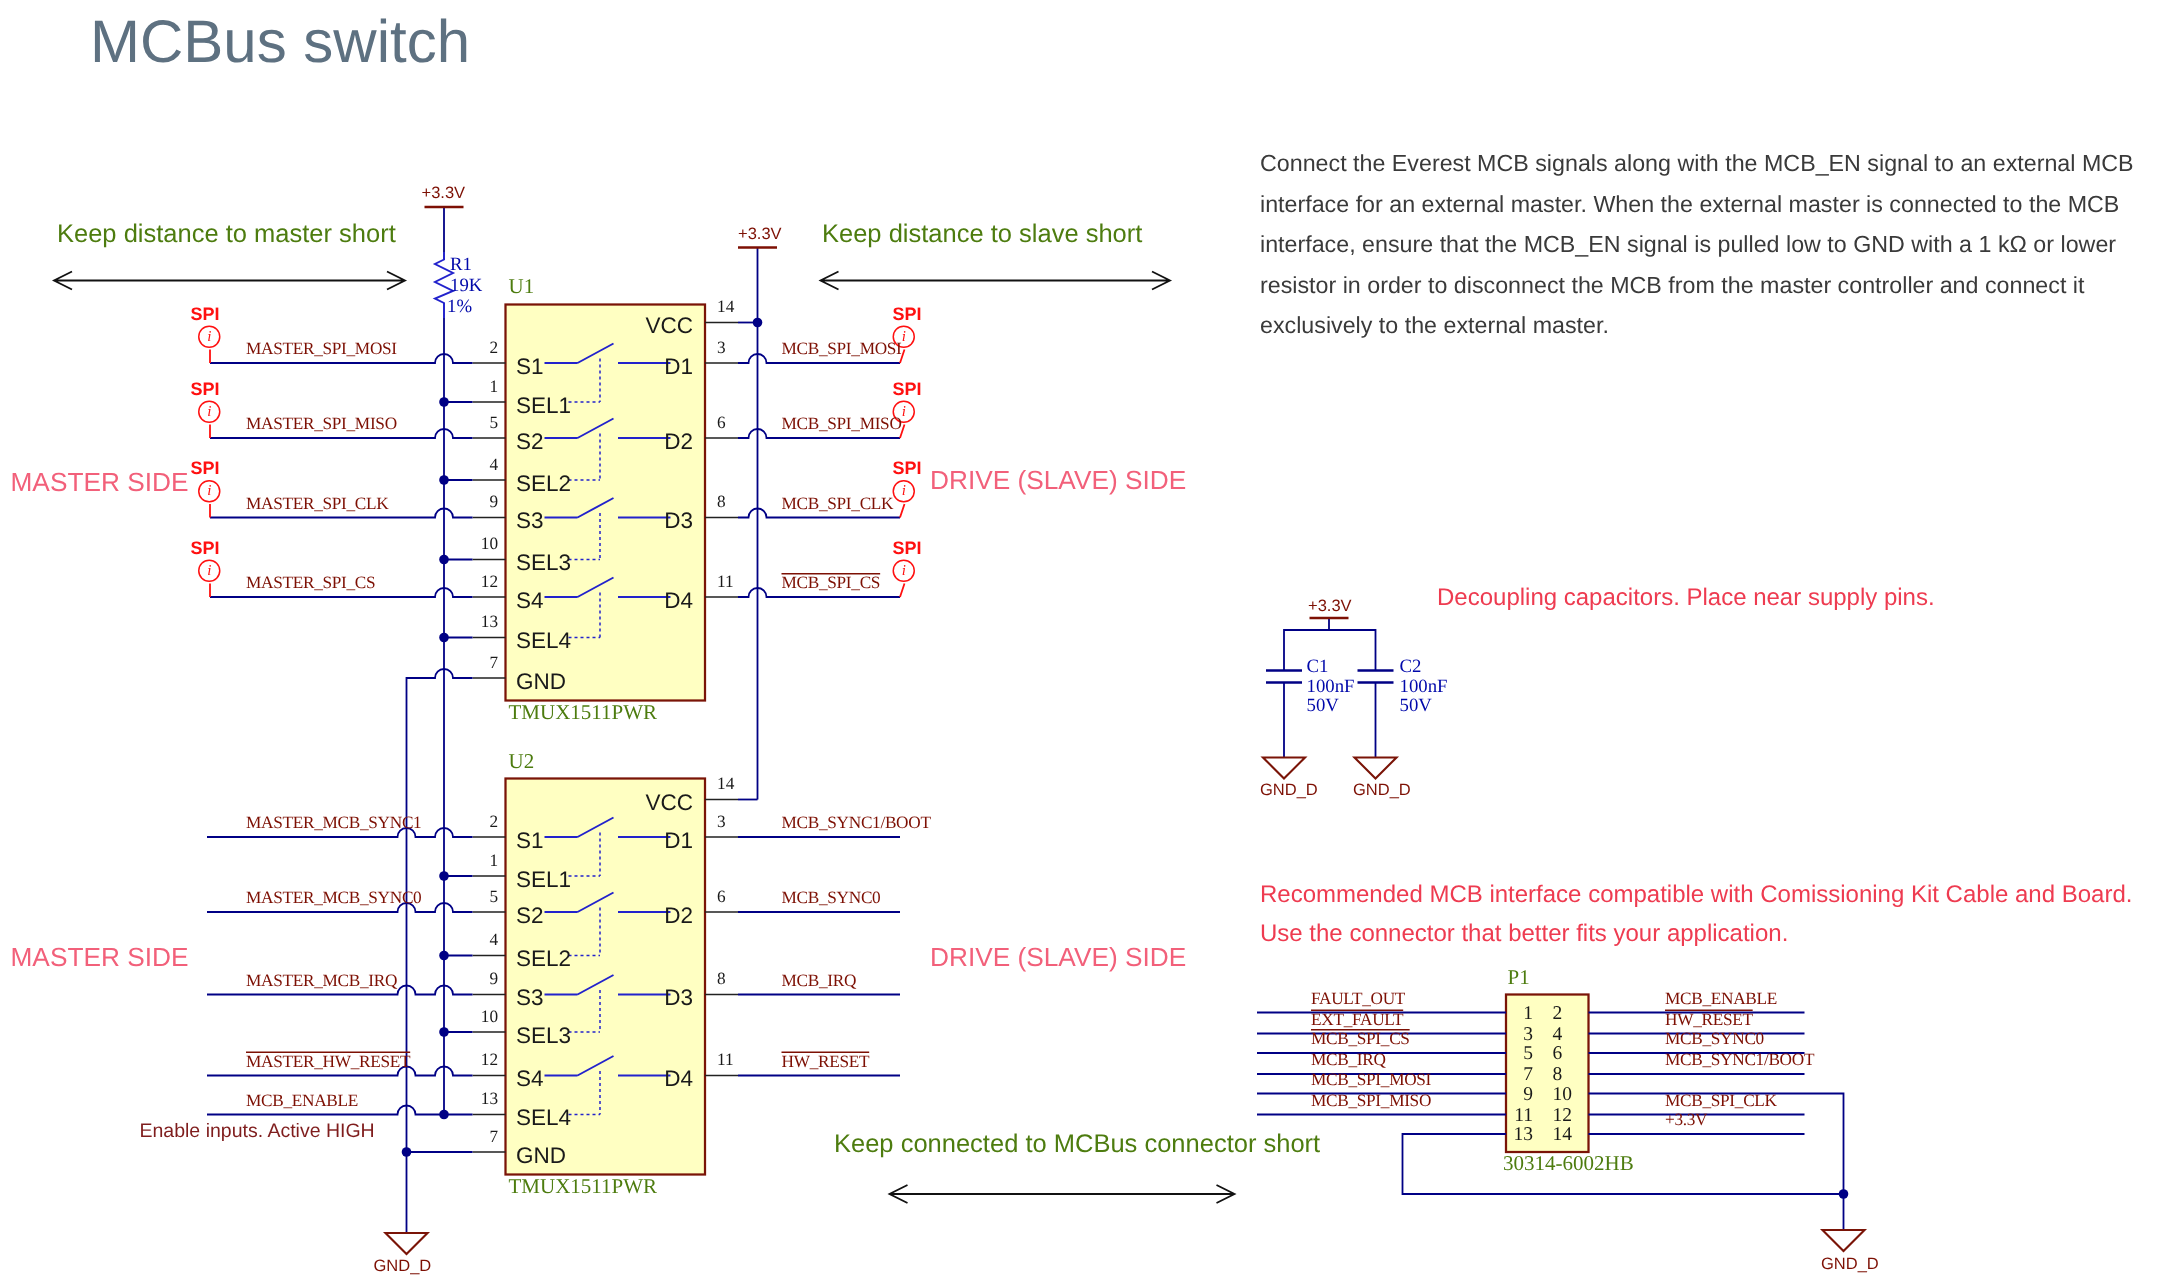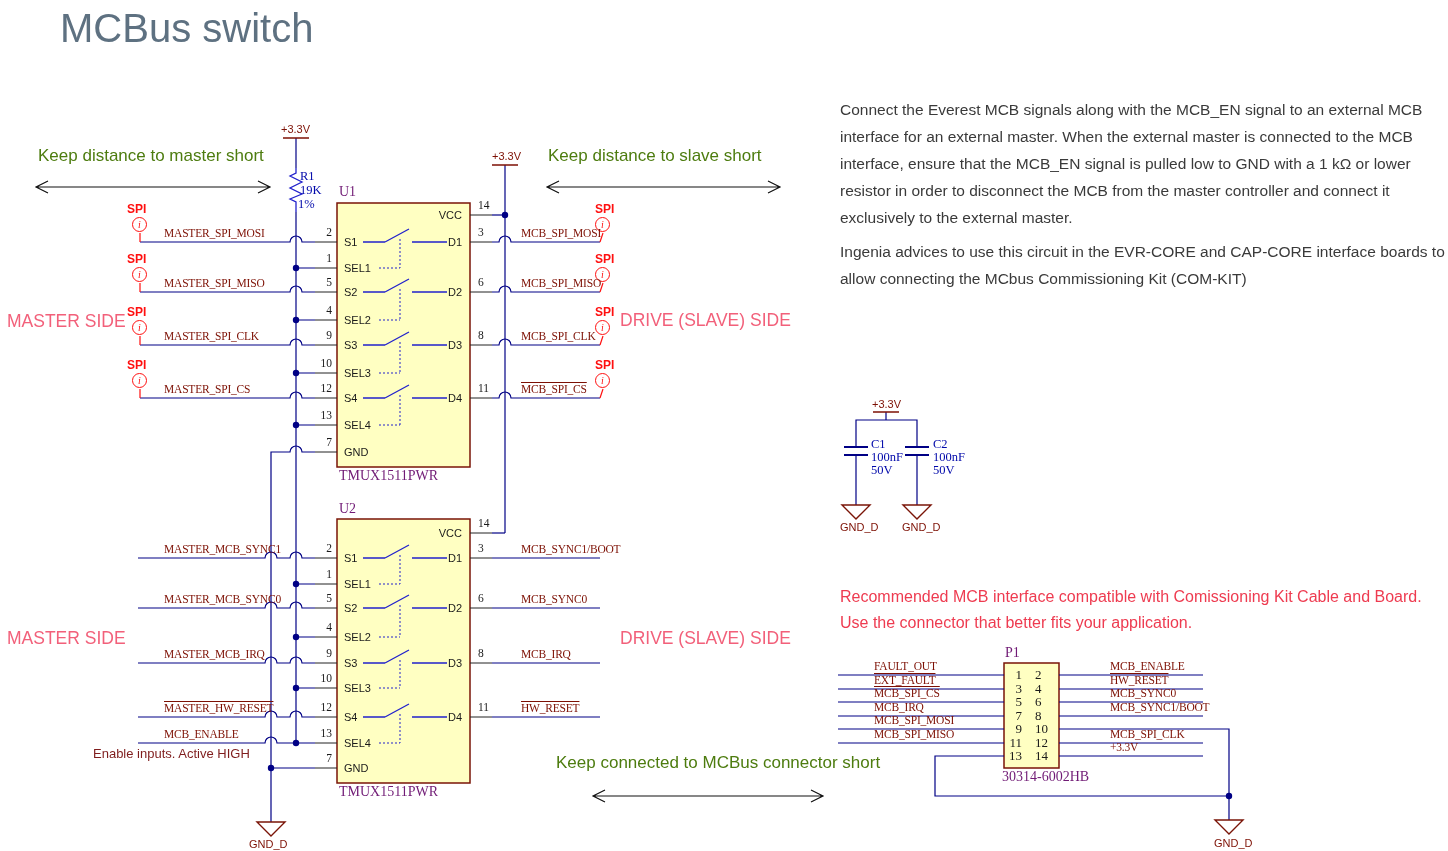--- a/index.html
+++ b/index.html
@@ -8,22 +8,22 @@
   .t{position:absolute;white-space:nowrap;}
   .title{font-size:40px;color:#5e7181;letter-spacing:0;text-align:center;}
   .para{position:absolute;width:606px;font-size:15.5px;line-height:27px;color:#3a3a3a;}
   .ann{font-size:17px;color:#4d7c0f;}
   .pink{font-size:17.5px;color:#f2607a;}
   .red{font-size:16px;color:#ee3b50;}
   .redsm{font-size:13px;color:#7f1d1d;}
   .net{font-family:"Liberation Serif",serif;font-size:11.5px;color:#7d1004;letter-spacing:-0.2px;}
   .ov{text-decoration:overline;}
   .pnum{font-family:"Liberation Serif",serif;font-size:11.5px;color:#1a1a1a;}
-  .pname{font-size:11px;color:#1a1a1a;}
-  .des{font-family:"Liberation Serif",serif;font-size:14px;color:#701a75;}
+  .pname{font-size:15px;color:#1a1a1a;}
+  .des{font-family:"Liberation Serif",serif;font-size:14px;color:#4d7c0f;}
   .dessm{font-family:"Liberation Serif",serif;font-size:12.5px;color:#0008aa;}
   .pwr{font-size:11px;color:#7d1004;}
   .spitxt{font-size:12px;color:#ff1010;font-weight:bold;}
   .spicircle{position:absolute;width:15px;height:15px;border:1.4px solid #ff1010;border-radius:50%;
              color:#ff1010;font-family:"Liberation Serif",serif;font-style:italic;font-size:10px;
              display:flex;align-items:center;justify-content:center;box-sizing:border-box;}
   .ra{text-align:right;}
   svg{position:absolute;left:0;top:0;}
 </style>
 </head>
@@ -133,32 +133,32 @@
     <g stroke="#111" stroke-width="1.2" fill="none">
       <path d="M36,187H270 M48,181L36,187L48,193 M258,181L270,187L258,193"></path>
       <path d="M547,187H780 M559,181L547,187L559,193 M768,181L780,187L768,193"></path>
       <path d="M593,796H823 M605,790L593,796L605,802 M811,790L823,796L811,802"></path>
     </g>
   </svg>
 
   <div class="t title" style="left:60px;top:6px">MCBus switch</div>
 
   <div class="para" style="left:840px;top:96px">Connect the Everest MCB signals along with the MCB_EN signal to an external MCB interface for an external master. When the external master is connected to the MCB interface, ensure that the MCB_EN signal is pulled low to GND with a 1 kΩ or lower resistor in order to disconnect the MCB from the master controller and connect it exclusively to the external master.</div>
-  <div class="para" style="left:840px;top:238px">Ingenia advices to use this circuit in the EVR-CORE and CAP-CORE interface boards to allow connecting the MCbus Commissioning Kit (COM-KIT)</div>
 
   <div class="t ann" style="left:38px;top:146px">Keep distance to master short</div>
   <div class="t ann" style="left:548px;top:146px">Keep distance to slave short</div>
   <div class="t ann" style="left:556px;top:753px">Keep connected to MCBus connector short</div>
 
   <div class="t pink" style="left:7px;top:311px">MASTER SIDE</div>
   <div class="t pink" style="left:620px;top:310px">DRIVE (SLAVE) SIDE</div>
   <div class="t pink" style="left:7px;top:628px">MASTER SIDE</div>
   <div class="t pink" style="left:620px;top:628px">DRIVE (SLAVE) SIDE</div>
 
   <div class="t redsm" style="left:93px;top:746px">Enable inputs. Active HIGH</div>
+  <div class="t red" style="left:958px;top:390px">Decoupling capacitors. Place near supply pins.</div>
   <div class="t red" style="left:840px;top:614px">Use the connector that better fits your application.</div>
   <div class="t red" style="left:840px;top:588px">Recommended MCB interface compatible with Comissioning Kit Cable and Board.</div>
 
   <div class="t spitxt" style="left:127px;top:202px">SPI</div>
   <div class="spicircle" style="left:132px;top:217px">i</div>
   <div class="t spitxt" style="left:127px;top:252px">SPI</div>
   <div class="spicircle" style="left:132px;top:267px">i</div>
   <div class="t spitxt" style="left:127px;top:305px">SPI</div>
   <div class="spicircle" style="left:132px;top:320px">i</div>
   <div class="t spitxt" style="left:127px;top:358px">SPI</div>

